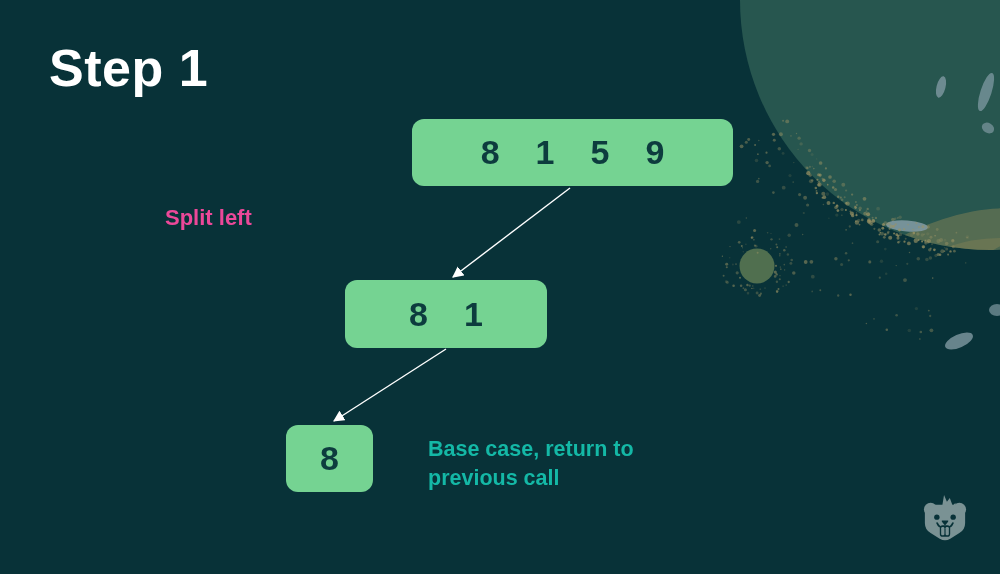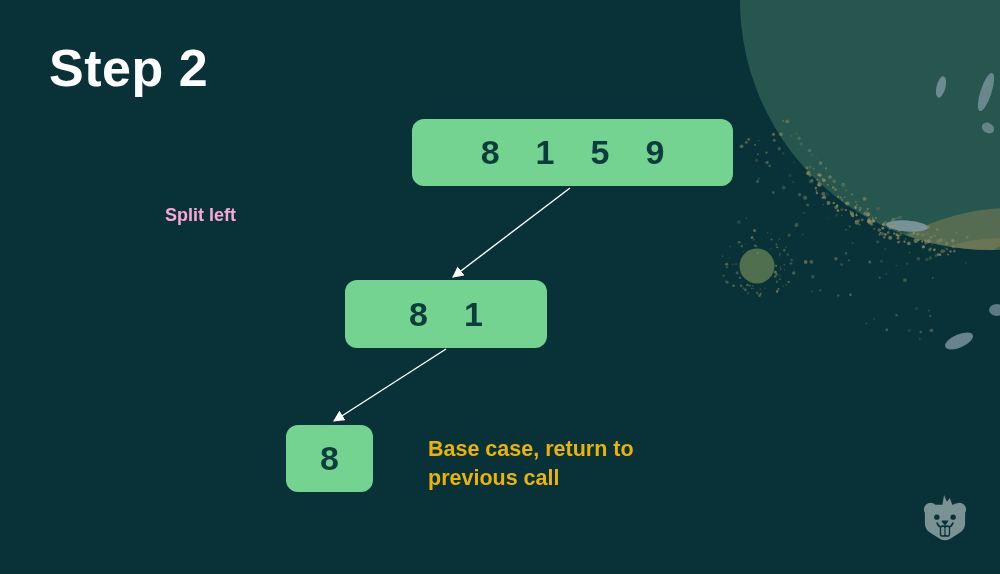--- a/index.html
+++ b/index.html
@@ -14,27 +14,27 @@
   }
   .bg-decor, .arrows{
     position:absolute;left:0;top:0;width:1000px;height:574px;
     pointer-events:none;
   }
   .title{
     position:absolute;left:49px;top:38px;margin:0;
     color:#ffffff;font-size:52px;font-weight:700;letter-spacing:0.5px;
   }
   .side-label{
-    position:absolute;color:#f9a8d4;font-size:18px;font-weight:700;
+    position:absolute;color:#ec4899;font-size:22px;font-weight:700;
   }
   .split-left{left:165px;top:205px;}
   .split-right{left:165px;top:365px;}
   .note{
     position:absolute;left:428px;top:435px;width:250px;
-    color:#eab308;font-size:21.5px;font-weight:700;line-height:1.34;
+    color:#14b8a6;font-size:21.5px;font-weight:700;line-height:1.34;
   }
   .array-box{
     position:absolute;display:flex;align-items:center;justify-content:center;
     gap:36px;background:#75d392;border-radius:12px;
     color:#0d3c3e;font-size:34px;font-weight:700;
   }
   .box1{left:412px;top:119px;width:321px;height:67px;}
   .box2{left:345px;top:280px;width:202px;height:68px;}
   .box3{left:286px;top:425px;width:87px;height:67px;}
   .logo{
@@ -391,21 +391,21 @@
         <circle cx="765.0" cy="288.1" r="0.85" fill="#9b9364" opacity="0.22"></circle>
         <circle cx="757.1" cy="292.9" r="1.48" fill="#9b9364" opacity="0.34"></circle>
         <circle cx="737.2" cy="272.8" r="1.58" fill="#9b9364" opacity="0.39"></circle>
         <circle cx="754.9" cy="245.5" r="1.08" fill="#9b9364" opacity="0.46"></circle>
         <circle cx="748.0" cy="293.9" r="0.52" fill="#9b9364" opacity="0.22"></circle>
         <circle cx="751.6" cy="237.8" r="0.94" fill="#9b9364" opacity="0.46"></circle>
         <circle cx="767.6" cy="232.7" r="0.82" fill="#9b9364" opacity="0.30"></circle>
       </g>
   </svg>
 
-  <h1 class="title">Step 2</h1>
+  <h1 class="title">Step 1</h1>
 
   <div class="side-label split-left">Split left</div>
   <div class="note">Base case, return to previous call</div>
 
   <div class="array-box box1">
     <span class="digit">8</span>
     <span class="digit">1</span>
     <span class="digit">5</span>
     <span class="digit">9</span>
   </div>

